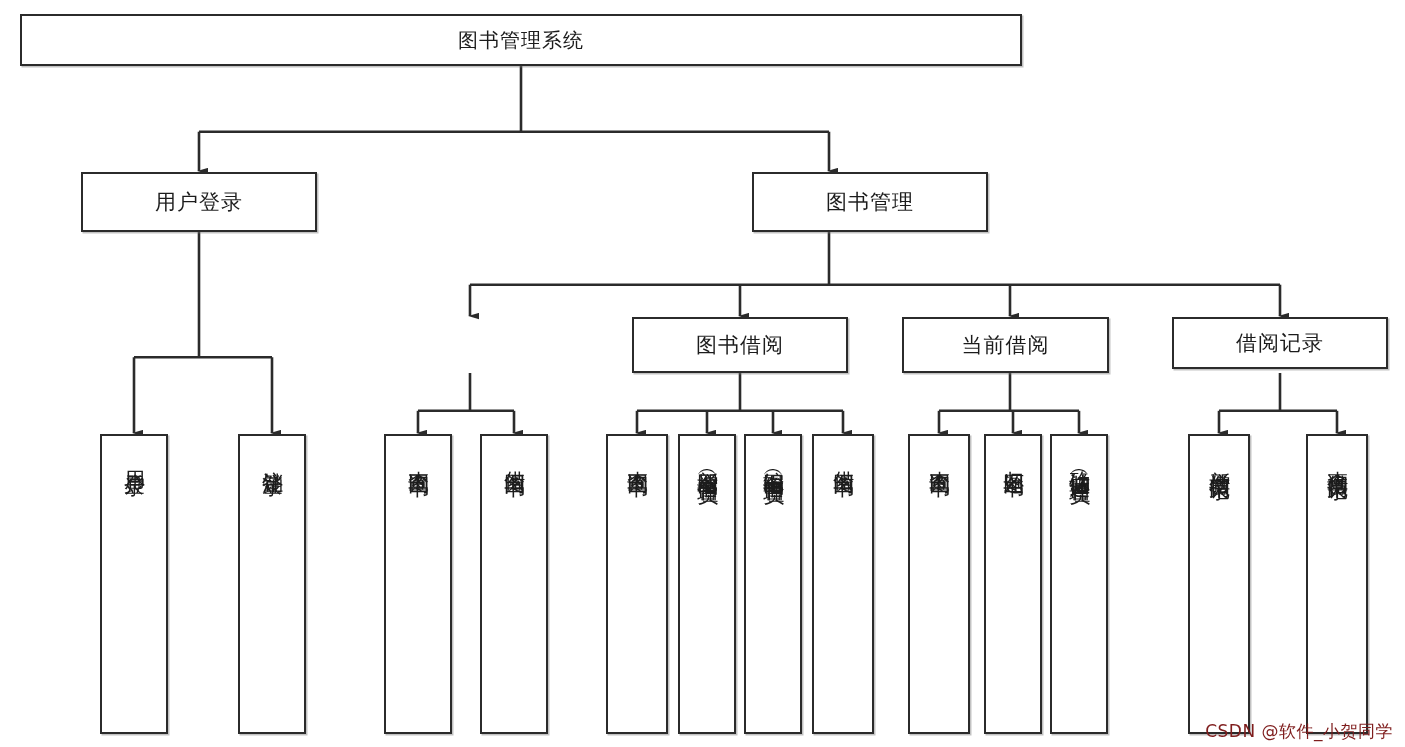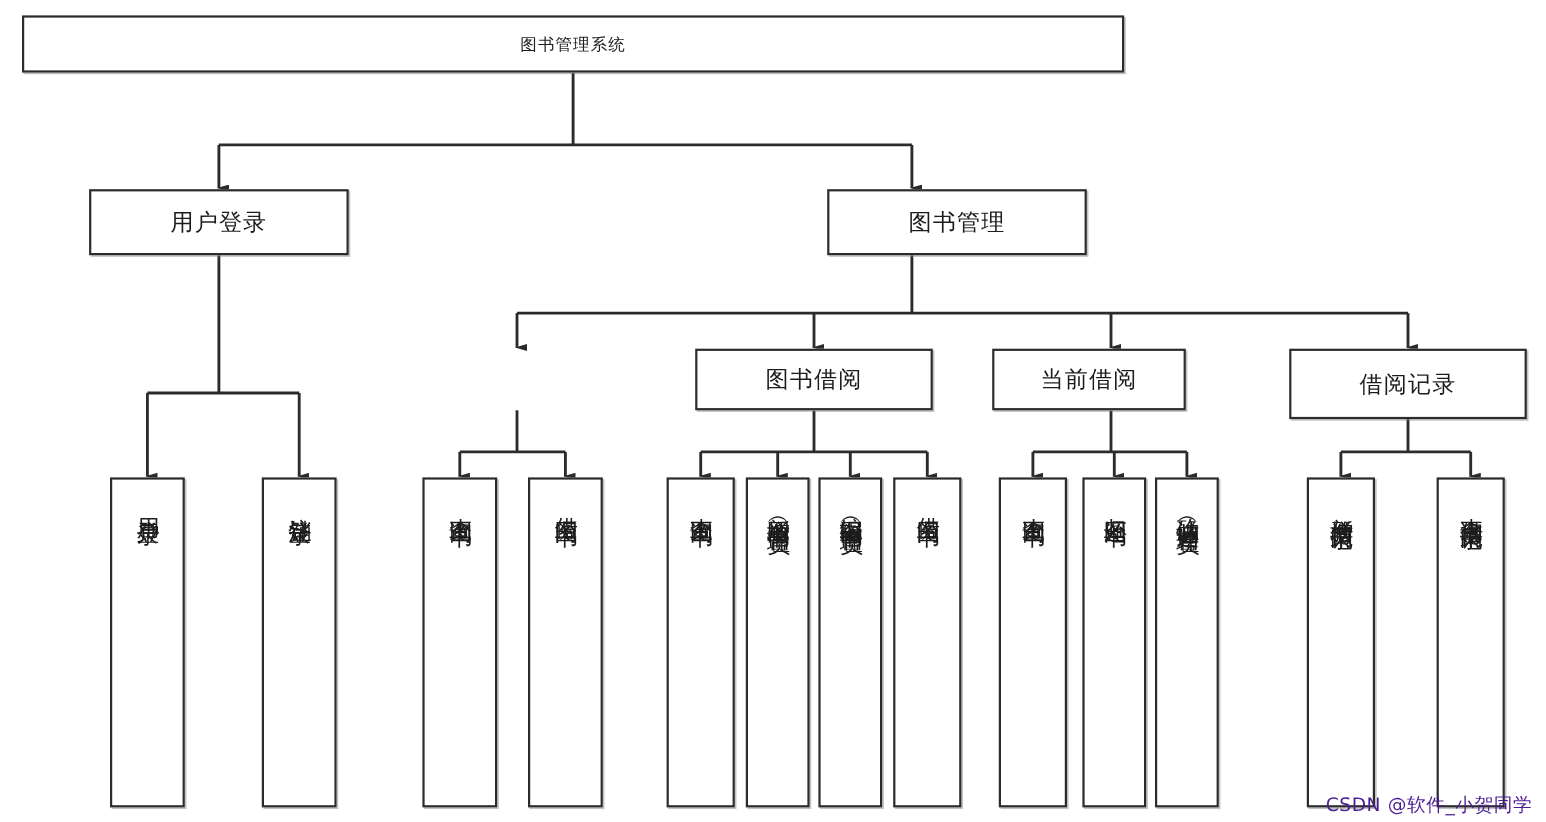--- a/index.html
+++ b/index.html
@@ -17,40 +17,40 @@
     background:#ffffff;
     border:2.5px solid #2b2b2b;
     box-shadow:1.5px 1.5px 0 rgba(120,120,120,.45);
     display:flex;align-items:center;justify-content:center;
     color:#1c1c1c;
   }
   .node.h{ 
     font-size:21px;
     letter-spacing:1px;
   }
-  .node.root{font-size:15px;}
+  .node.root{font-size:20px;}
   .node.v{ 
     align-items:flex-start;
     justify-content:center;
     padding-top:18px;
   }
   .vtext{
     writing-mode:vertical-rl;
     text-orientation:upright;
     font-size:21px;
     line-height:1.22;
     letter-spacing:2px;
     white-space:nowrap;
     color:#1c1c1c;
   }
   .watermark{
     position:absolute;
     right:12px;bottom:4px;
     font-size:17px;
-    color:#4c1d95;
+    color:#7f1d1d;
     letter-spacing:.5px;
     white-space:nowrap;
     pointer-events:none;
   }
 </style>
 </head>
 <body>
 
 <div id="diagram-root">
 
@@ -96,22 +96,22 @@
         <line x1="1337" y1="410.82" x2="1337" y2="433" marker-end="url(#arrowhead)"></line>
       </g>
   </svg>
 
   <div class="node h root" style="left: 20px; top: 14px; width: 1002px; height: 52px;">图书管理系统</div>
 
   <div class="node h" style="left: 81px; top: 172px; width: 236px; height: 60px;">用户登录</div>
   <div class="node h" style="left: 752px; top: 172px; width: 236px; height: 60px;">图书管理</div>
 
   <div class="node h" style="left: 632px; top: 317px; width: 216px; height: 56px;">图书借阅</div>
-  <div class="node h" style="left: 902px; top: 317px; width: 176px; height: 56px;">当前借阅</div>
-  <div class="node h" style="left: 1172px; top: 317px; width: 216px; height: 64px;">借阅记录</div>
+  <div class="node h" style="left: 902px; top: 317px; width: 207px; height: 56px;">当前借阅</div>
+  <div class="node h" style="left: 1172px; top: 317px; width: 216px; height: 52px;">借阅记录</div>
 
   <div class="node v" style="left: 100px; top: 434px; width: 68px; height: 300px;">
     <span class="vtext">用户登录</span>
   </div>
   <div class="node v" style="left: 238px; top: 434px; width: 68px; height: 300px;">
     <span class="vtext">注销登录</span>
   </div>
   <div class="node v" style="left: 384px; top: 434px; width: 68px; height: 300px;">
     <span class="vtext">查询图书</span>
   </div>

